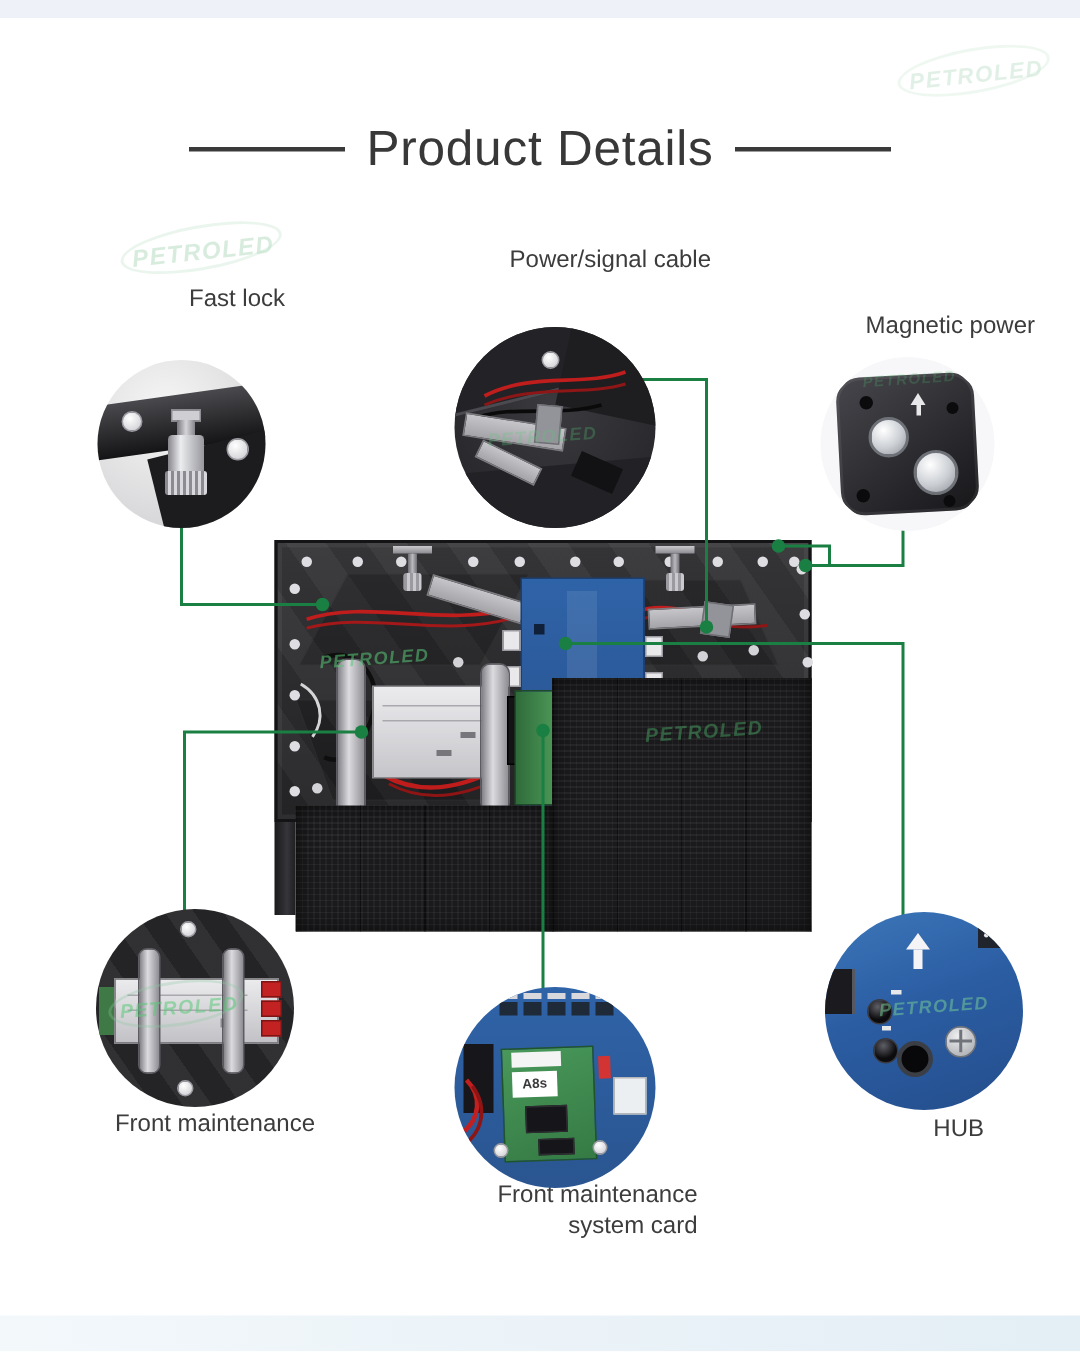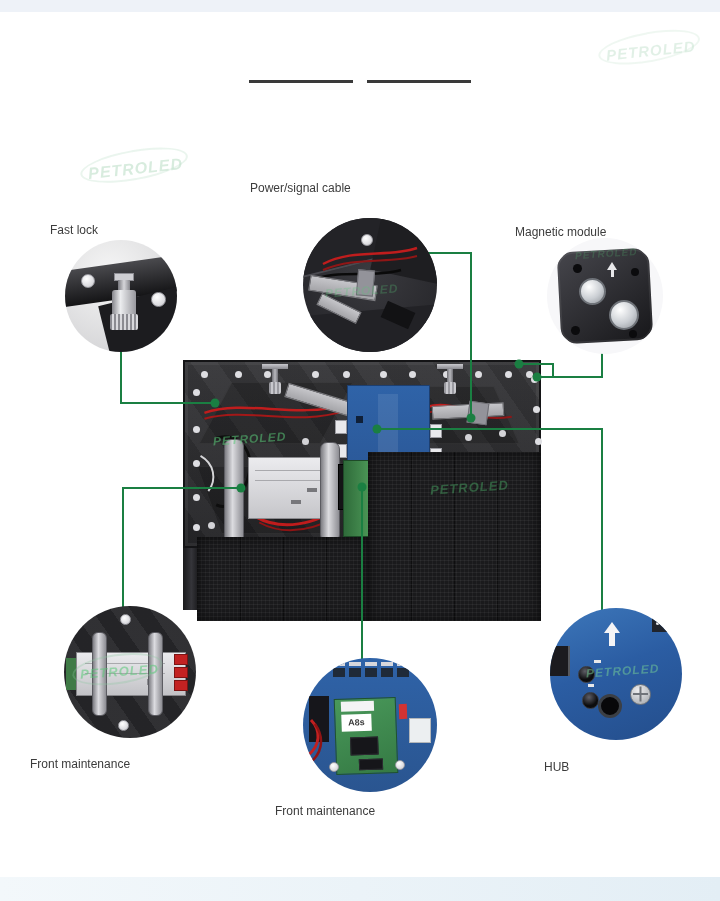--- a/index.html
+++ b/index.html
@@ -15,21 +15,21 @@
   .wm .oval{position:absolute;left:-8px;top:-10px;width:110%;height:26px;border:2px solid rgba(140,200,160,.30);
             border-radius:50%;transform:rotate(-4deg);}
   .wm-tr{left:606px;top:42px;font-size:15px;opacity:.45;}
   .wm-tl{left:88px;top:160px;font-size:16px;opacity:.6;}
   .wm-photo{font-size:12px;color:rgba(90,200,120,.55);transform:rotate(-4deg);}
   
   .title-row{position:absolute;left:0;top:80px;width:720px;display:flex;align-items:center;justify-content:center;gap:14px;}
   .title-dash{width:104px;height:3px;background:#3a3a3a;}
   .page-title{font-size:33px;letter-spacing:.5px;color:#383838;}
   
-  .callout-label{position:absolute;font-size:12px;color:#3c3c3c;text-align:left;line-height:21px;margin-top:15px;}
+  .callout-label{position:absolute;font-size:16px;color:#3c3c3c;text-align:right;line-height:21px;}
   
   .chassis{position:absolute;left:183px;top:360px;width:358px;height:188px;z-index:2;
            background-color:#2e2e31;
            background-image:linear-gradient(rgba(255,255,255,.05),rgba(0,0,0,.15)),
              repeating-linear-gradient(55deg,rgba(0,0,0,.10) 0 22px,rgba(255,255,255,.025) 22px 44px);
            border:2px solid #141416;box-shadow:inset 0 0 0 3px rgba(255,255,255,.05);box-sizing:border-box;}
   .frame-sliver{position:absolute;left:183px;top:548px;width:14px;height:62px;z-index:2;
            background:linear-gradient(90deg,#1a1a1c,#35353a 60%,#1f1f22);}
   .mesh{position:absolute;z-index:3;background-color:#1a1a1c;
         background-image:
@@ -147,31 +147,33 @@
 <div class="page">
 
   <div class="top-strip"></div>
   <div class="bottom-strip"></div>
 
   <div class="wm wm-tr"><span class="oval"></span><span>PETROLED</span></div>
   <div class="wm wm-tl"><span class="oval"></span><span>PETROLED</span></div>
 
   <div class="title-row">
     <div class="title-dash"></div>
+    <div class="page-title">Product Details</div>
     <div class="title-dash"></div>
   </div>
 
   <div class="callout-label" style="left:250px;top:163px;width:224px;">Power/signal cable</div>
-  <div class="callout-label" style="left:50px;top:205px;width:140px;">Fast lock</div>
-  <div class="callout-label" style="left:515px;top:207px;width:175px;">Magnetic module</div>
+  <div class="callout-label" style="left:50px;top:189px;width:140px;">Fast lock</div>
+  <div class="callout-label" style="left:515px;top:207px;width:175px;">Magnetic power</div>
   <div class="callout-label" style="left:30px;top:739px;width:180px;">
     <div>Front maintenance</div>
   </div>
   <div class="callout-label" style="left:275px;top:786px;width:190px;">
     <div>Front maintenance</div>
+    <div>system card</div>
   </div>
   <div class="callout-label" style="left:544px;top:742px;width:112px;">HUB</div>
 
   <div class="chassis">
     <div class="rib" style="left:30px;top:20px;width:120px;height:60px;transform:skewX(-28deg);"></div>
     <div class="rib" style="left:190px;top:24px;width:130px;height:56px;transform:skewX(24deg);"></div>
     <div class="rib" style="left:24px;top:104px;width:110px;height:66px;transform:skewX(20deg);"></div>
     <div class="screws"></div>
 
     <div class="fastener" style="left:77px;top:2px;">

